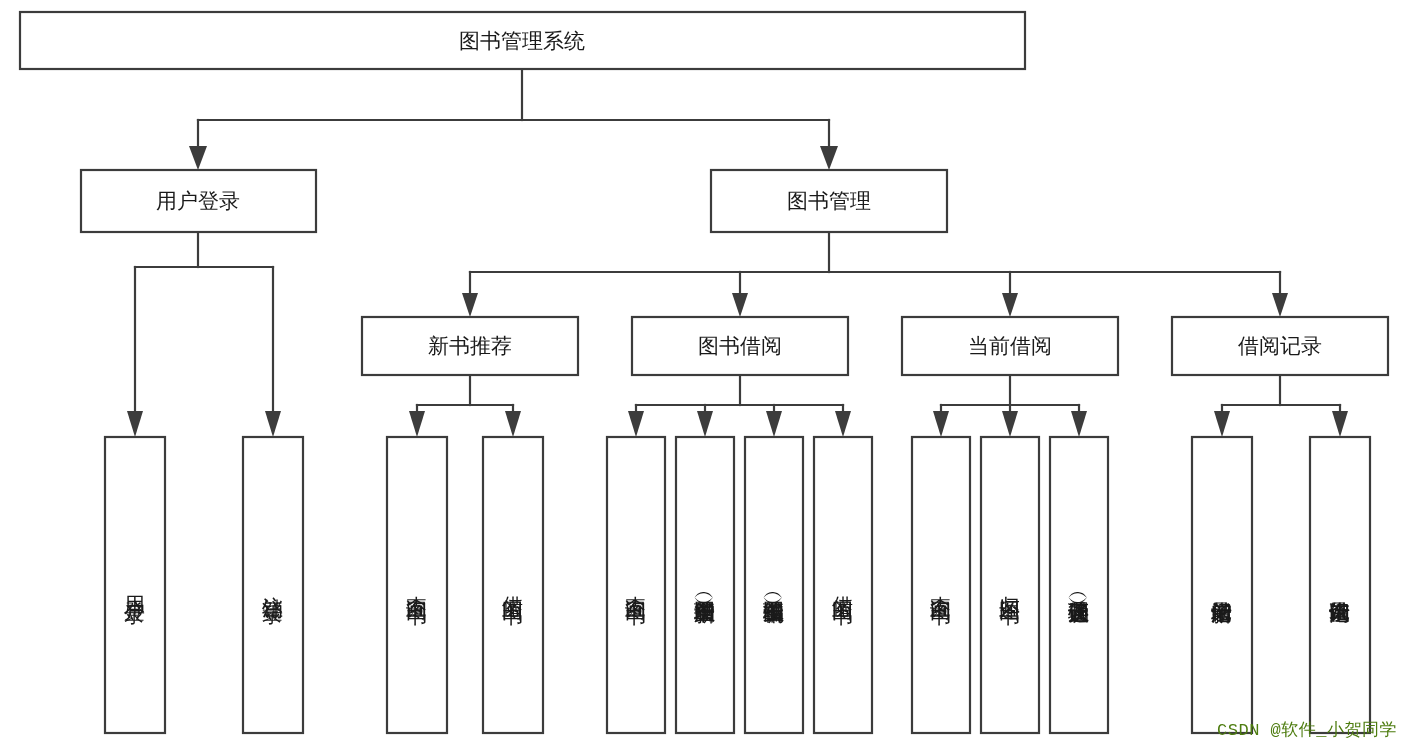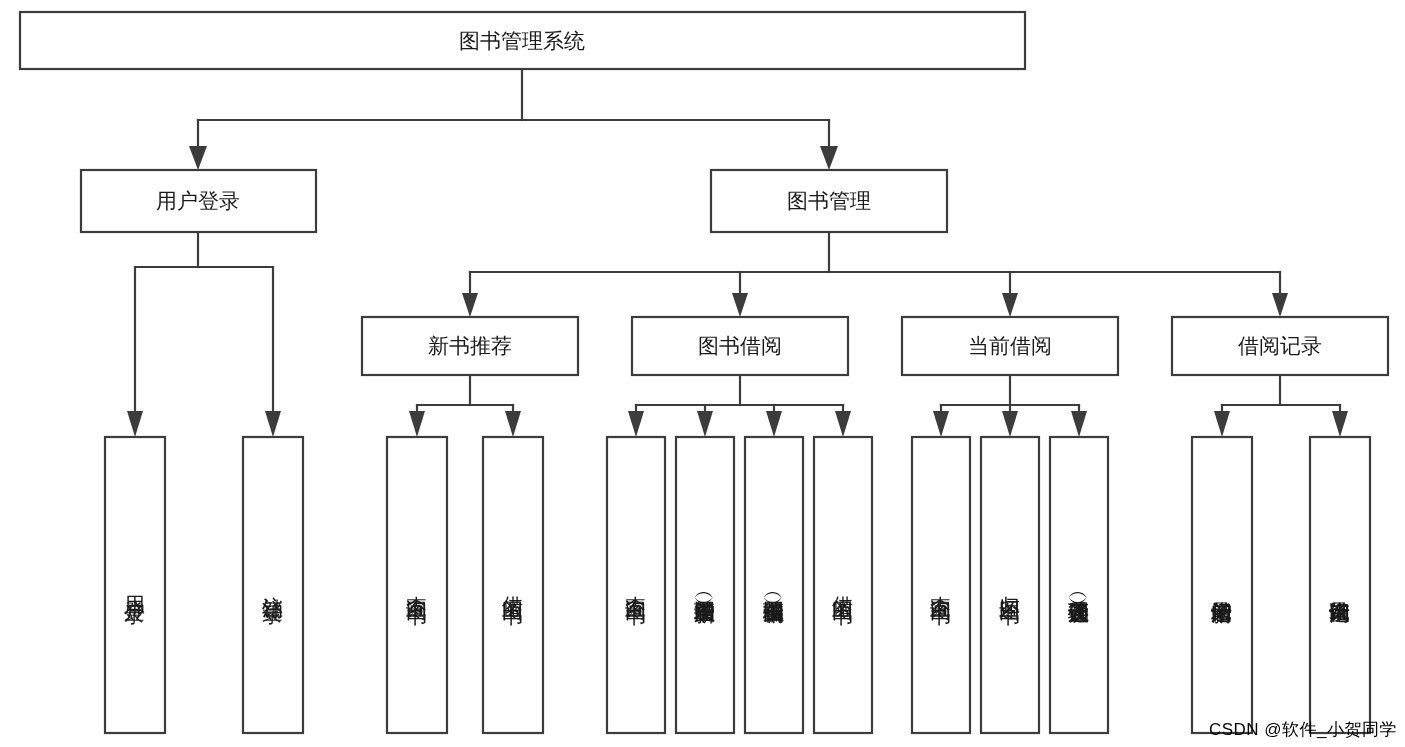--- a/index.html
+++ b/index.html
@@ -60,23 +60,23 @@
     text-anchor: middle;
     white-space: pre;
   }
   .leaf-label-tight {
     letter-spacing: 0px;
   }
   .watermark {
     position: absolute;
     right: 8px;
     bottom: 6px;
-    font-family: Liberation Sans, sans-serif;
+    font-family: Liberation Mono, monospace;
     font-size: 17px;
-    color: #000000;
+    color: #4d7c0f;
     letter-spacing: 0.5px;
     pointer-events: none;
     user-select: none;
   }
 </style>
 </head>
 <body>
 
 <div id="diagram-root">
 

